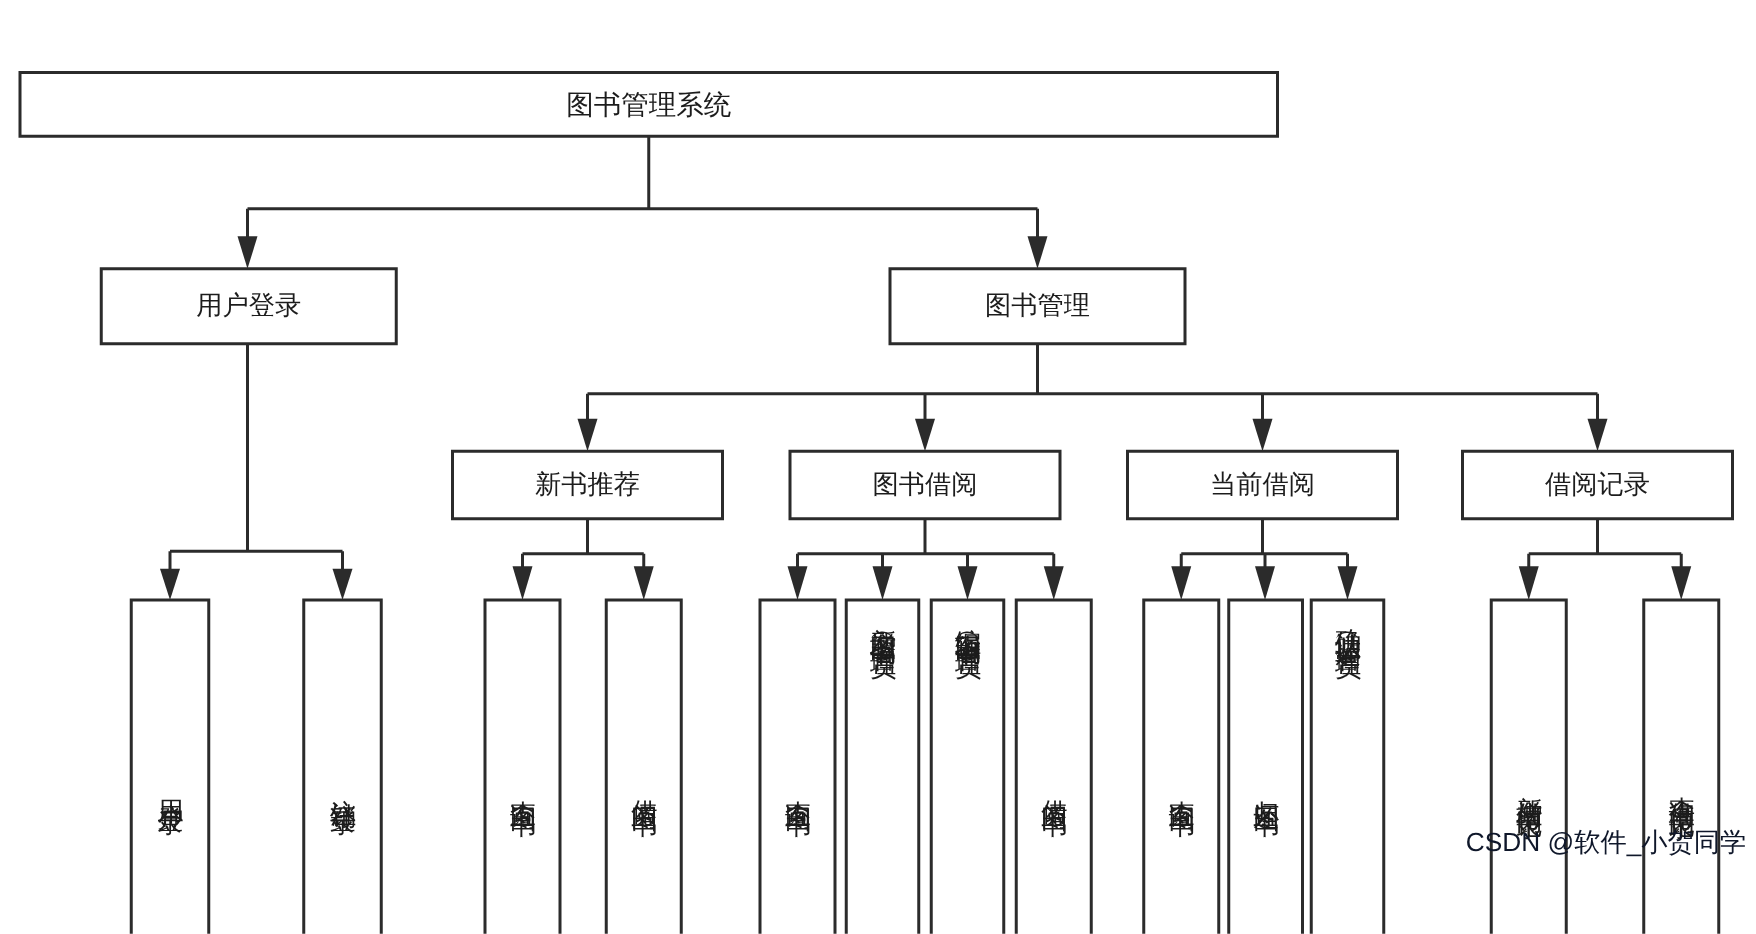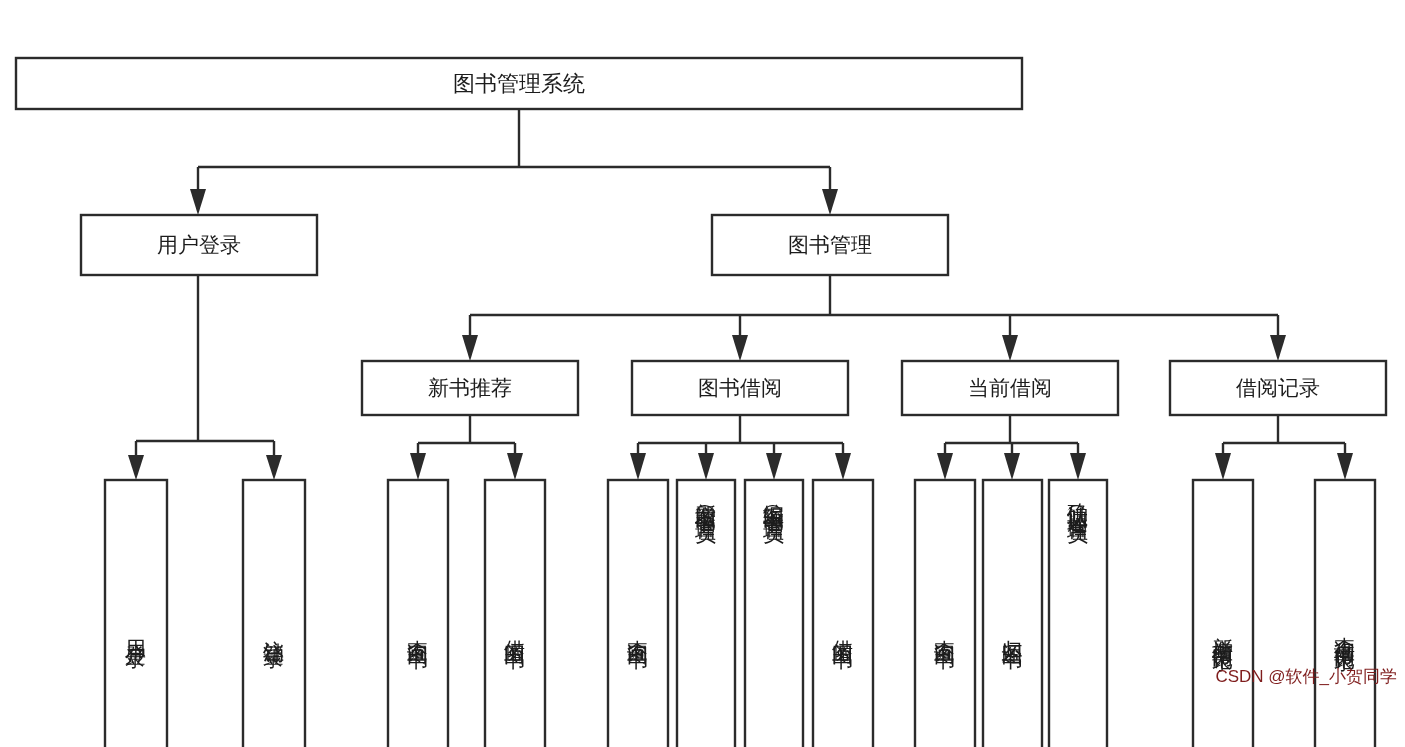--- a/index.html
+++ b/index.html
@@ -52,22 +52,22 @@
     font-size: 21px;
   }
   .label-title {
     font-size: 22px;
   }
   .watermark {
     position: absolute;
     right: 8px;
     bottom: 4px;
     font-family: "Liberation Sans", sans-serif;
-    font-size: 17px;
-    color: #7f1d1d;
+    font-size: 21px;
+    color: #0f172a;
     white-space: nowrap;
     pointer-events: none;
   }
 </style>
 </head>
 <body>
 
 <div id="diagram-root">
   <svg class="flow" viewBox="0 0 1405 747" xmlns="http://www.w3.org/2000/svg">
 

